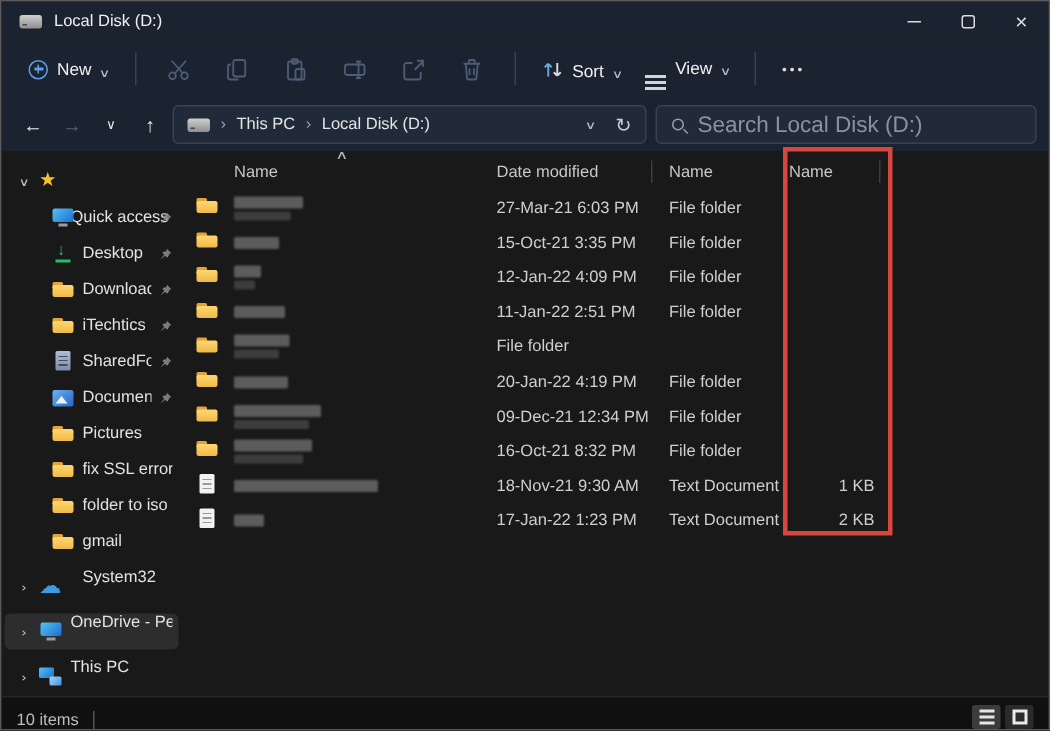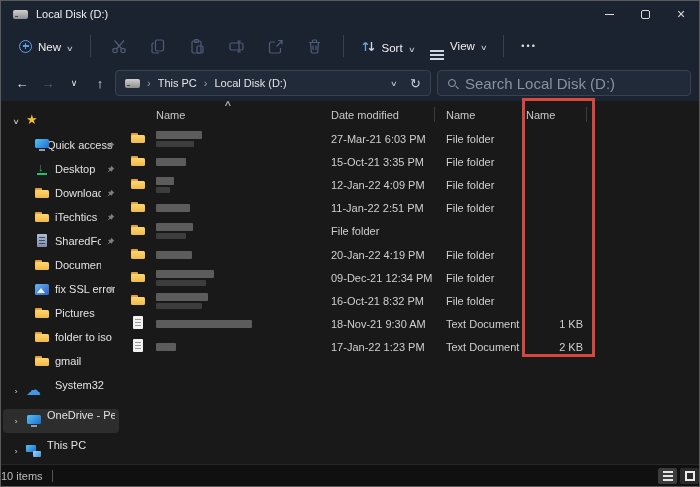--- a/index.html
+++ b/index.html
@@ -102,21 +102,21 @@
   .rows{flex:1;}
   .file-row{height:23.2px;display:grid;grid-template-columns:35px 175px 115px 80px 60px;
     align-items:center;font-size:11px;color:#cfcfcf;}
   .cell-icon{padding-left:9px;}
   .name-blur{display:flex;flex-direction:column;gap:2px;justify-content:center;}
   .bar{height:8px;border-radius:1px;background:#5c5c5c;filter:blur(.7px);}
   .bar.b2{height:6px;background:#3d3d3d;}
   .c-size{text-align:right;padding-right:3px;}
   
   .statusbar{height:22px;flex:none;background:#101010;border-top:1px solid #262626;
-    display:flex;align-items:center;padding:0 0;font-size:11px;color:#bdbdbd;gap:9px;}
+    display:flex;align-items:flex-end;padding:0 10px;font-size:11px;color:#bdbdbd;gap:9px;}
   .st-sep{width:1px;height:12px;background:#555;}
   .view-toggles{margin-left:auto;display:flex;gap:3px;}
   .vt{width:19px;height:16px;display:flex;align-items:center;justify-content:center;border-radius:2px;}
   .vt.details{background:#3c3c3c;}
   .vt-lines{width:10px;height:2px;background:#e6e6e6;position:relative;}
   .vt-lines::before{content:"";position:absolute;left:0;top:-4px;width:10px;height:2px;background:#e6e6e6;}
   .vt-lines::after{content:"";position:absolute;left:0;top:4px;width:10px;height:2px;background:#e6e6e6;}
   .vt.thumbs{background:#2a2a2a;}
   .vt-square{width:10px;height:10px;border:2px solid #eaeaea;background:#2a2a2a;}
   
@@ -271,31 +271,31 @@
         <div class="sb-item child">
 
     <span class="ico ico-documents"></span>
     <span class="sb-label">Documents</span>
     <svg class="pin" viewBox="0 0 12 12" width="9" height="9">
       <path d="M7 1l4 4-1.6.5L8.2 8 7.2 9 4.6 6.4 1.3 10.7 5.6 7.4 3 4.8l1-1 2.5-.5z" fill="#8f8f8f"></path>
     </svg>
   </div>
         <div class="sb-item child">
 
-    <span class="ico ico-folder"></span>
-    <span class="sb-label">fix SSL error</span>
-
-  </div>
-        <div class="sb-item child">
-
     <span class="ico ico-pictures"></span>
     <span class="sb-label">Pictures</span>
     <svg class="pin" viewBox="0 0 12 12" width="9" height="9">
       <path d="M7 1l4 4-1.6.5L8.2 8 7.2 9 4.6 6.4 1.3 10.7 5.6 7.4 3 4.8l1-1 2.5-.5z" fill="#8f8f8f"></path>
     </svg>
+  </div>
+        <div class="sb-item child">
+
+    <span class="ico ico-folder"></span>
+    <span class="sb-label">fix SSL error</span>
+
   </div>
         <div class="sb-item child">
 
     <span class="ico ico-folder"></span>
     <span class="sb-label">folder to iso</span>
 
   </div>
         <div class="sb-item child">
 
     <span class="ico ico-folder"></span>

